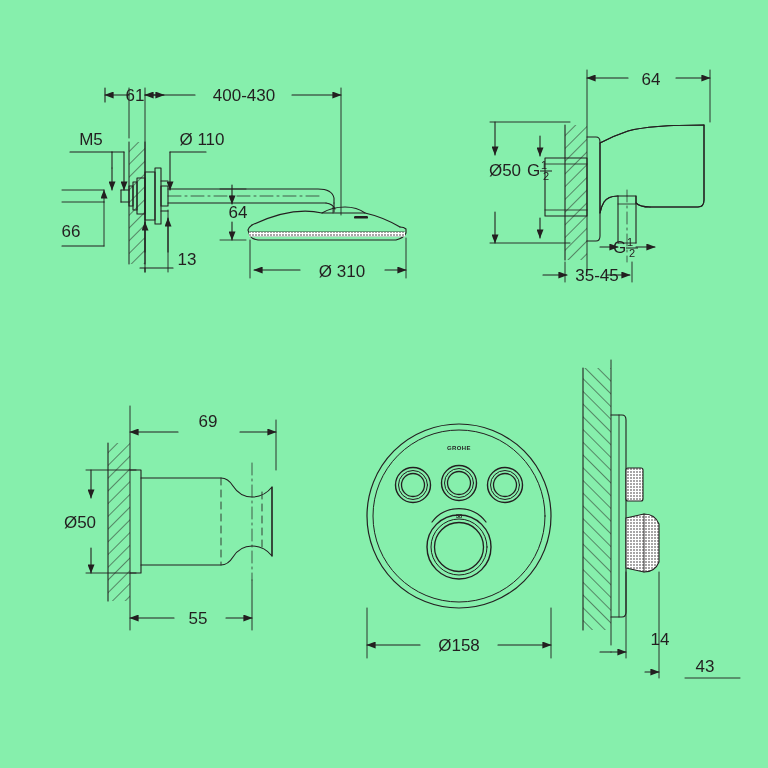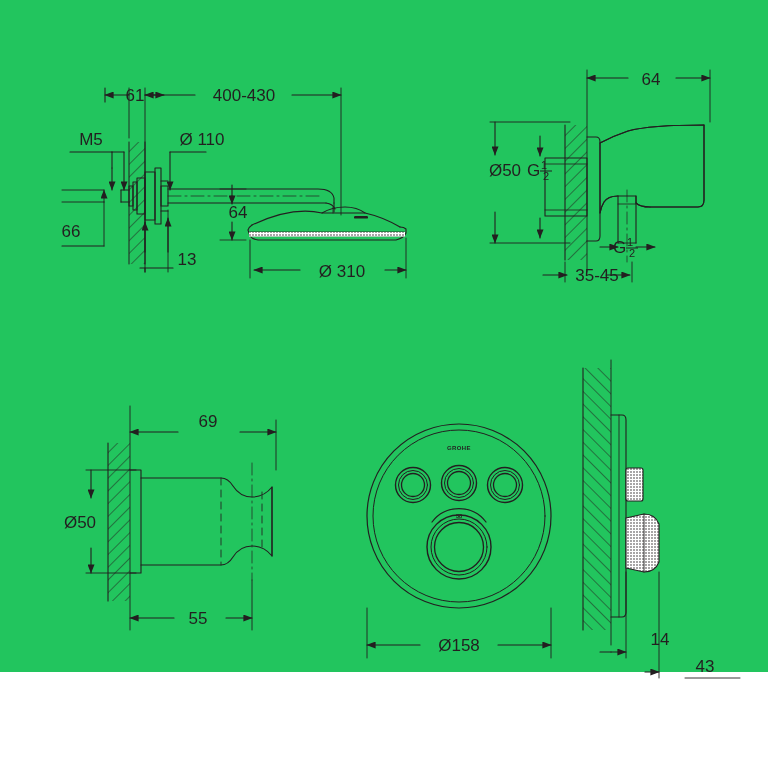--- a/index.html
+++ b/index.html
@@ -1,17 +1,17 @@
 <!DOCTYPE html>
 <html><head>
 <meta charset="utf-8">
 <style>
   html,body{margin:0;padding:0;background:#ffffff;}
   body{width:768px;height:768px;font-family:"Liberation Sans",sans-serif;color:#231f20;overflow:hidden;}
-  #sheet{position:relative;width:768px;height:672px;background:#22c55e;}
+  #sheet{position:relative;width:768px;height:768px;background:#86efac;}
   svg.dwg{position:absolute;left:0;top:0;width:768px;height:768px;}
   .dimtext{font-family:"Liberation Sans",sans-serif;font-size:17px;fill:#231f20;}
   .dimtext.sm{font-size:11px;}
   .brand{font-family:"Liberation Sans",sans-serif;font-size:6px;font-weight:bold;letter-spacing:0.4px;fill:#231f20;}
   .tempnum{font-family:"Liberation Sans",sans-serif;font-size:5.5px;font-weight:bold;fill:#231f20;}
 </style>
 </head>
 <body>
 
 <div id="sheet">

